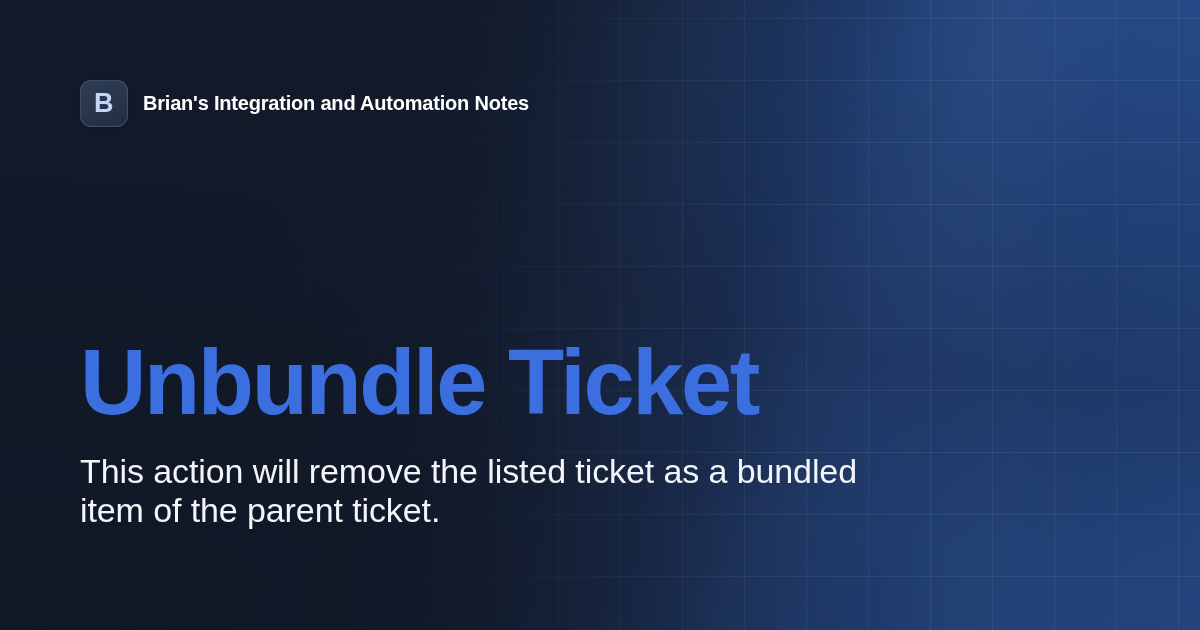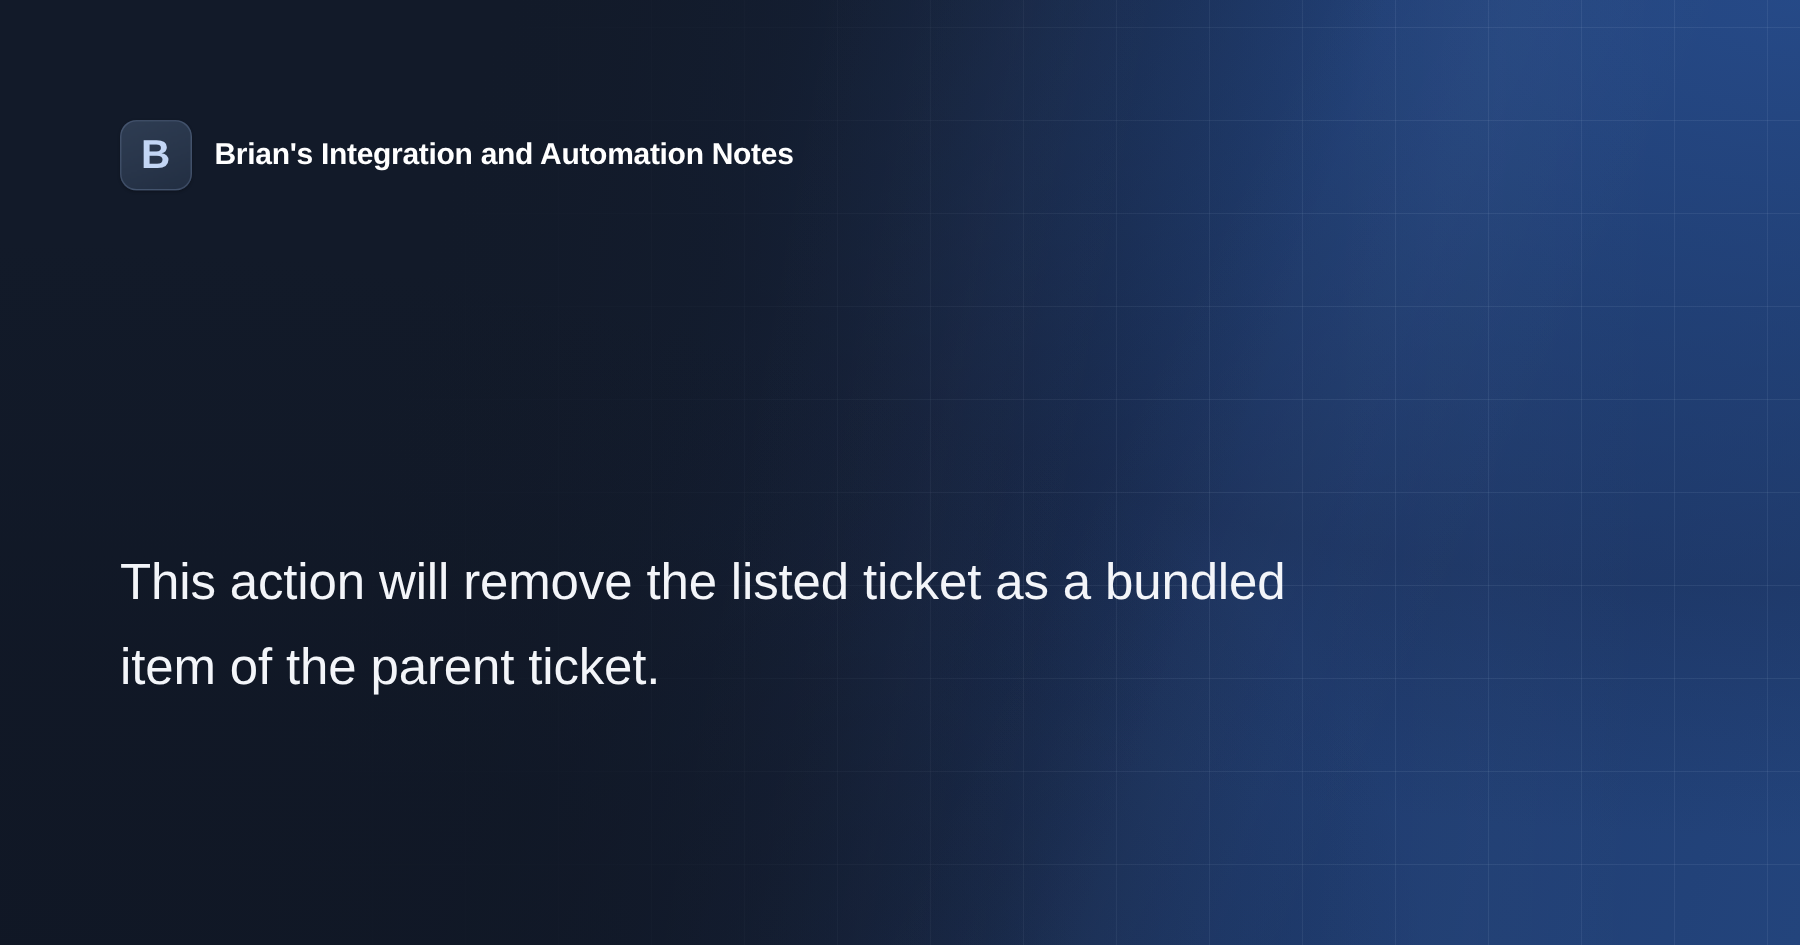--- a/index.html
+++ b/index.html
@@ -166,21 +166,21 @@
     letter-spacing: -2.4px;
     color: #3b6fe0;
     white-space: nowrap;
   }
 
   .hero-desc {
     margin-top: 24px;
     font-family: "Liberation Sans", sans-serif;
     font-size: 34px;
     font-weight: normal;
-    line-height: 57px;
+    line-height: 39px;
     color: #f3f5f9;
     letter-spacing: -0.1px;
     max-width: 780px;
   }
 </style>
 </head>
 <body>
 
 <div class="og-card">
 
@@ -193,16 +193,17 @@
   <div class="bg-vignette"></div>
 
   <div class="header">
     <div class="brand-badge">
       <span class="brand-badge-letter">B</span>
     </div>
     <div class="brand-title">Brian's Integration and Automation Notes</div>
   </div>
 
   <div class="hero">
+    <h1 class="hero-title">Unbundle Ticket</h1>
     <p class="hero-desc">This action will remove the listed ticket as a bundled item of the parent ticket.</p>
   </div>
 
 </div>
 
 </body></html>

